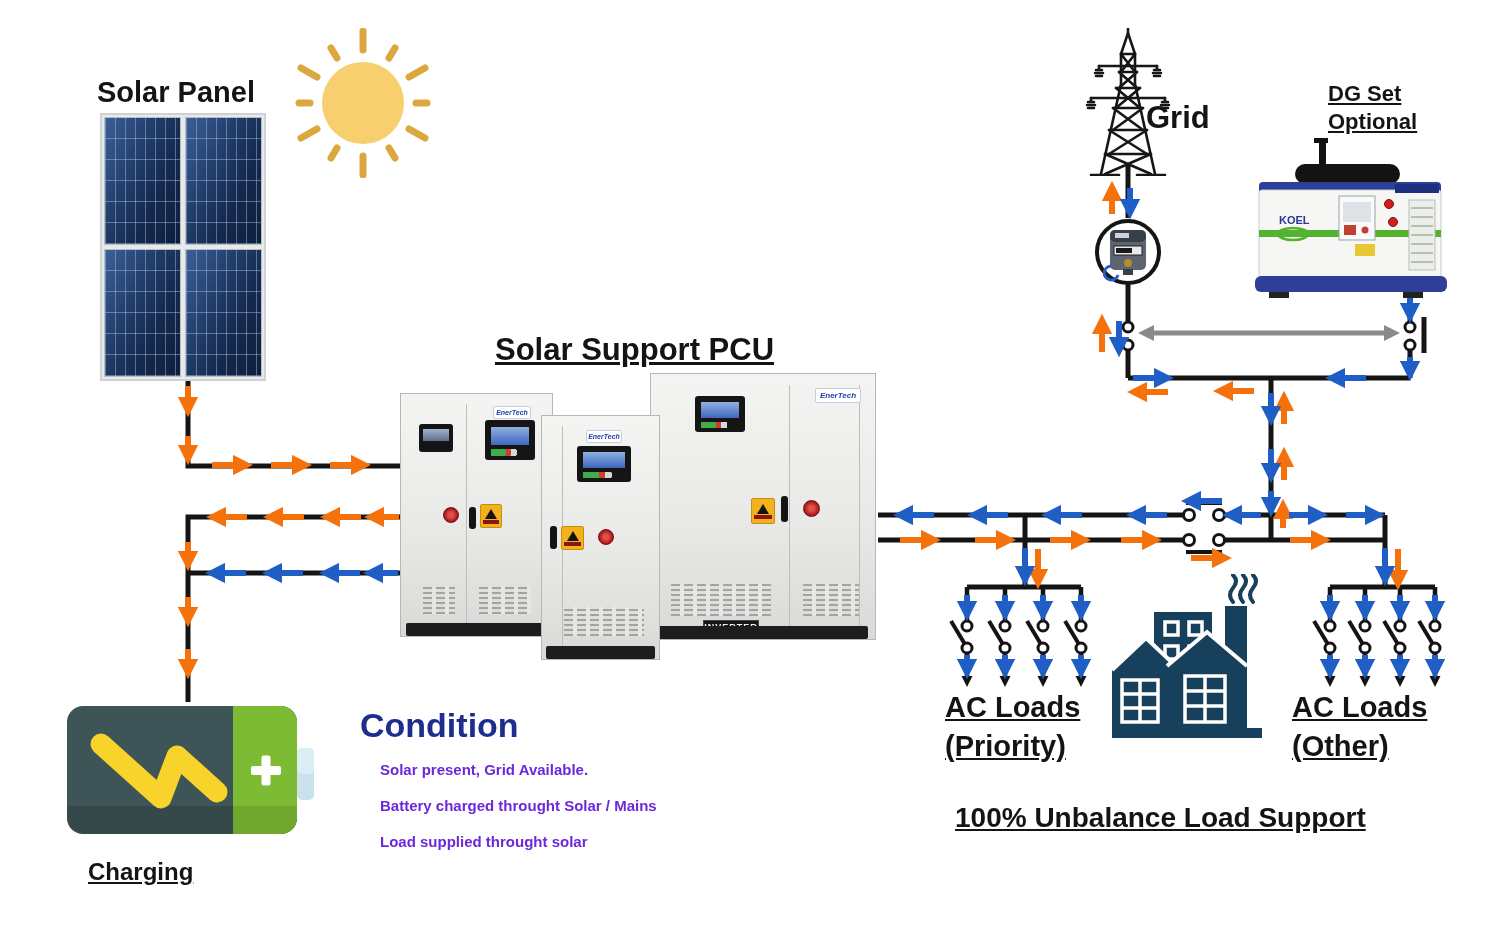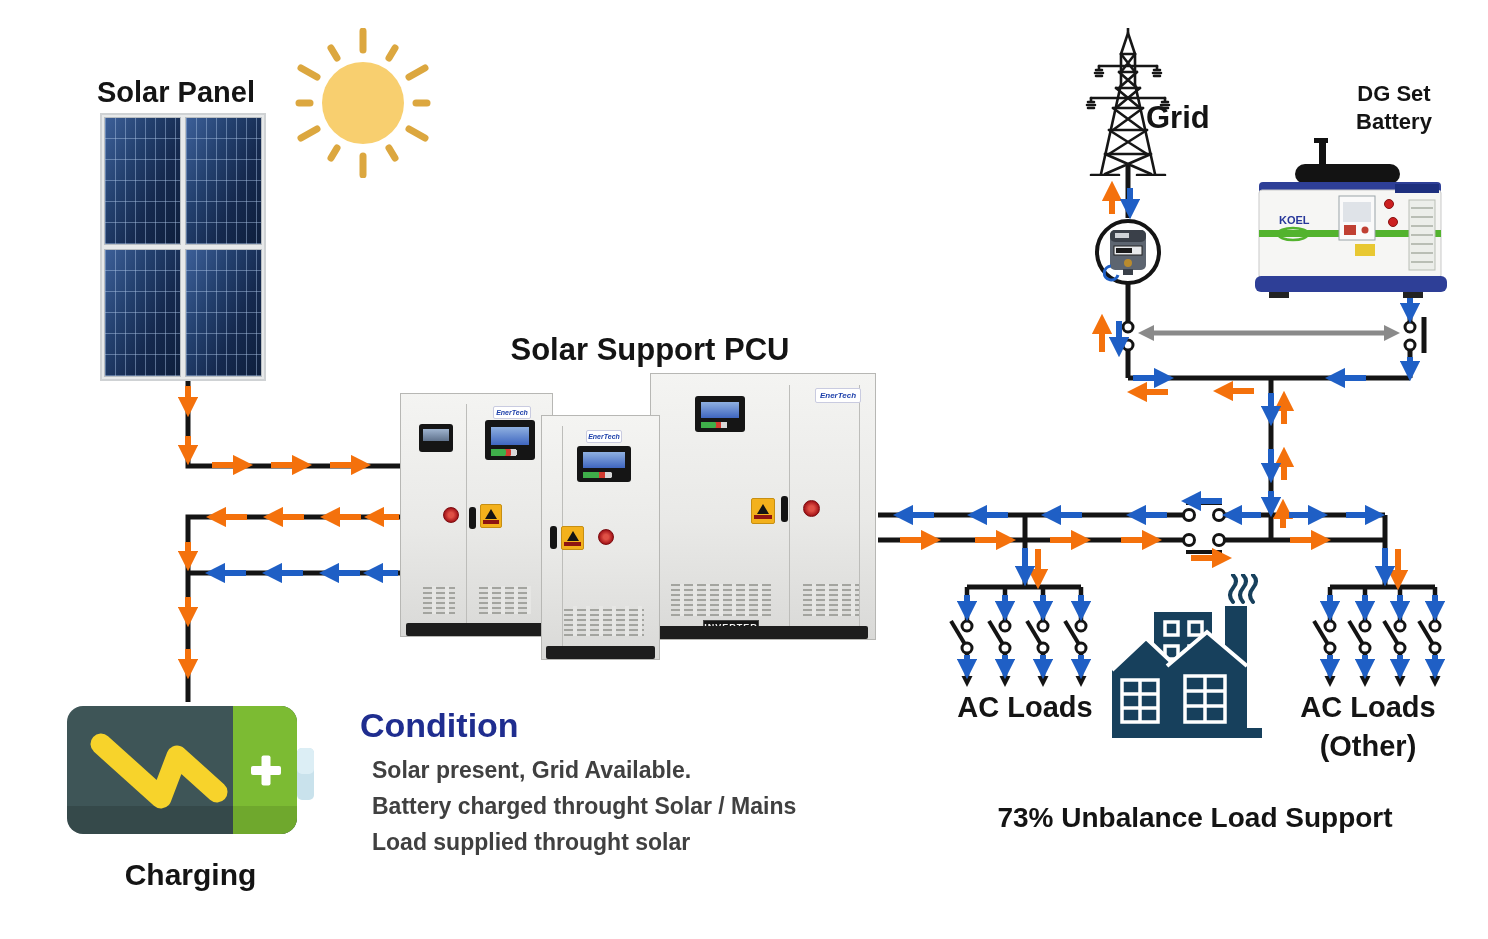--- a/index.html
+++ b/index.html
@@ -1,20 +1,20 @@
 <!DOCTYPE html>
 <html><head>
 <meta charset="utf-8">
 <style>
   html,body{margin:0;padding:0;background:#fff;}
   .stage{position:relative;width:1488px;height:939px;background:#fff;overflow:hidden;
          font-family:"Liberation Sans",sans-serif;color:#111;}
   .abs{position:absolute;}
   .lbl{font-weight:bold;color:#141414;}
-  .center{text-align:center;}
+  .center{text-align:left;text-decoration:underline;}
   
   #wiring{position:absolute;left:0;top:0;z-index:1;}
   
   .solar-panel{left:100px;top:113px;width:166px;height:268px;z-index:2;
     display:grid;grid-template-columns:1fr 1fr;grid-template-rows:1fr 1fr;gap:4px;
     background:#e7e9ea;border:2px solid #cfd2d4;box-sizing:border-box;padding:2px;}
   .pv-cell{border:1px solid #b9bec2;
     background:
       repeating-linear-gradient(90deg, rgba(173,198,232,.45) 0 1px, transparent 1px 10px),
       repeating-linear-gradient(0deg, rgba(173,198,232,.45) 0 1px, transparent 1px 21px),
@@ -42,24 +42,24 @@
        border-bottom:10px solid #141414;}
   .danger .bar{width:80%;height:4px;background:#8e1412;}
   .handle{position:absolute;width:7px;background:#141414;border-radius:3px;}
   .vents{position:absolute;
     background-image:
       repeating-linear-gradient(90deg, transparent 0 9px, #e6e6e4 9px 13px),
       repeating-linear-gradient(0deg,#a3a49f 0 2px, transparent 2px 5px);}
   .inv-badge{position:absolute;background:#161616;color:#f2f2f2;font-size:9px;font-weight:bold;
       letter-spacing:1px;text-align:center;line-height:13px;border:1px solid #444;}
   
-  .charging-lbl{left:88px;top:858px;width:205px;font-size:30px;}
+  .charging-lbl{left:88px;top:858px;width:205px;font-size:24px;}
   
   .cond-head{left:360px;top:706px;font-size:34px;font-weight:bold;color:#1F2D8F;}
-  .cond-lines{left:372px;top:752px;width:470px;font-size:23px;font-weight:bold;line-height:36px;color:#404040;}
+  .cond-lines{left:380px;top:752px;width:470px;font-size:15px;font-weight:bold;line-height:36px;color:#6d28d9;}
   
   .grid-lbl{left:1146px;top:100px;font-size:31px;}
   .dg-lbl{left:1328px;top:80px;width:132px;font-size:22px;line-height:28px;}
   .interlock-lbl{left:1160px;top:296px;width:212px;font-size:30px;}
   .loads-lbl{width:160px;font-size:29px;line-height:39px;}
   .unbalance-lbl{left:955px;top:802px;width:480px;font-size:28px;}
 </style>
 </head>
 <body>
 
@@ -246,30 +246,31 @@
         <path d="M1400,655 L1400,672"></path>
         <path d="M1435,655 L1435,672"></path>
     </g>
   </svg>
 
   <div class="abs lbl" style="left:97px;top:76px;font-size:29px;z-index:4">Solar Panel</div>
   <div class="abs lbl center" style="left:495px;top:332px;width:310px;font-size:31px;z-index:4">Solar Support PCU</div>
   <div class="abs lbl grid-lbl" style="z-index:4">Grid</div>
   <div class="abs lbl center dg-lbl" style="z-index:4">
     <div>DG Set</div>
-    <div>Battery</div>
+    <div>Optional</div>
   </div>
   <div class="abs lbl center loads-lbl" style="left:945px;top:688px;z-index:4">
     <div>AC Loads</div>
+    <div>(Priority)</div>
   </div>
   <div class="abs lbl center loads-lbl" style="left:1292px;top:688px;width:152px;z-index:4">
     <div>AC Loads</div>
     <div>(Other)</div>
   </div>
-  <div class="abs lbl center unbalance-lbl" style="z-index:4">73% Unbalance Load Support</div>
+  <div class="abs lbl center unbalance-lbl" style="z-index:4">100% Unbalance Load Support</div>
   <div class="abs lbl center charging-lbl" style="z-index:4">Charging</div>
   <div class="abs cond-head" style="z-index:4">Condition</div>
   <div class="abs cond-lines" style="z-index:4">
     <div>Solar present, Grid Available.</div>
     <div>Battery charged throught Solar / Mains</div>
     <div>Load supplied throught solar</div>
   </div>
 
   <svg class="abs" style="left:288px;top:28px;z-index:2" width="150" height="150" viewBox="0 0 150 150">
     <g stroke="#DCA73F" stroke-width="7" stroke-linecap="round">

